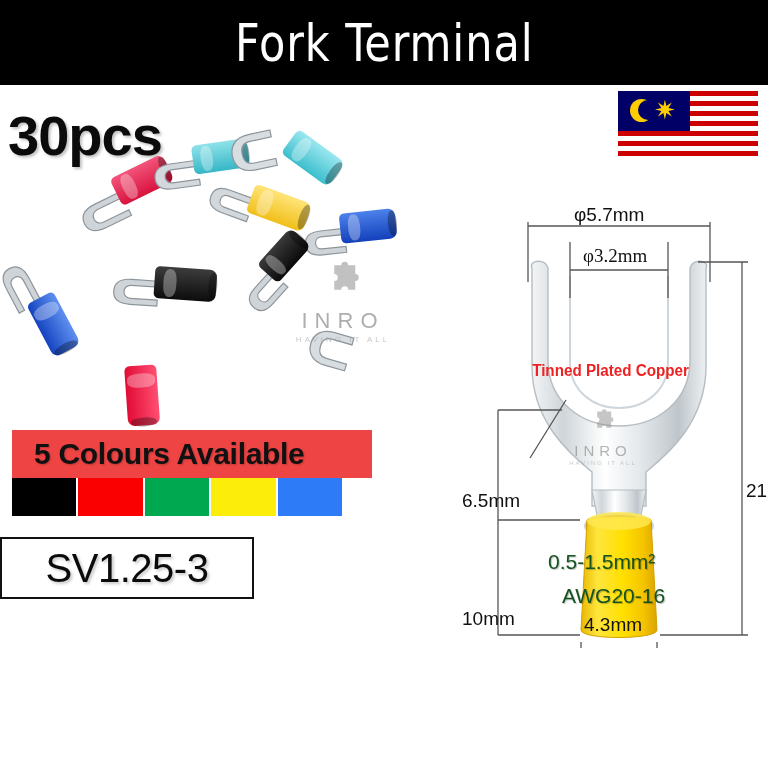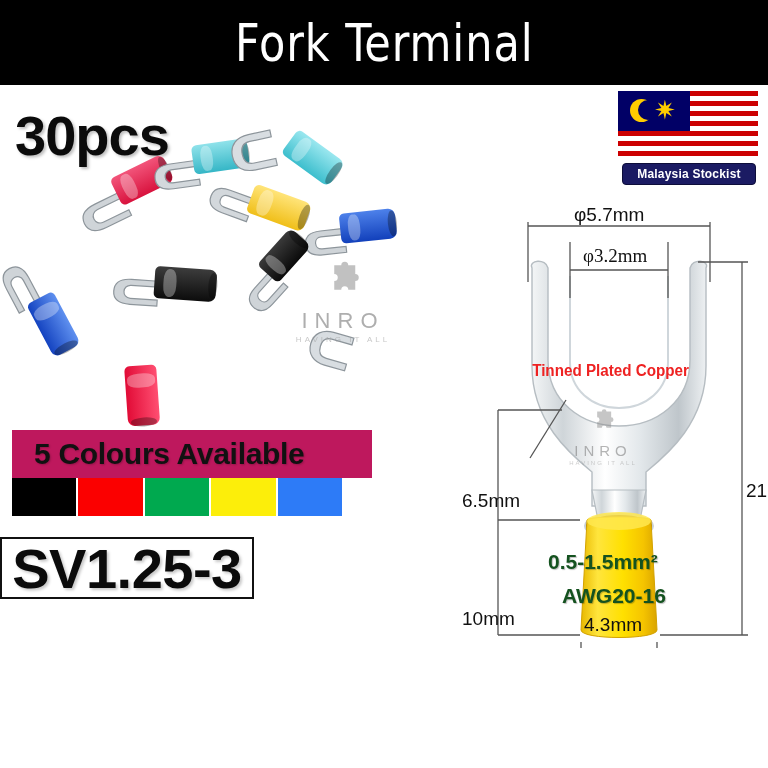--- a/index.html
+++ b/index.html
@@ -18,21 +18,21 @@
     color:#fff;font-size:52px;font-weight:400;letter-spacing:1px;
     font-family:"DejaVu Sans Condensed","Liberation Sans",sans-serif;
     transform:scaleX(.92);
   }
 
   
   .stage{position:absolute;left:0;top:85px;width:768px;height:598px;background:#fff;}
 
   
   .pcs{
-    position:absolute;left:15px;top:18px;font-size:56px;font-weight:bold;color:#0b0b0b;
+    position:absolute;left:8px;top:18px;font-size:56px;font-weight:bold;color:#0b0b0b;
     letter-spacing:-1px;text-shadow:2px 2px 3px rgba(0,0,0,.25);
   }
 
   
   .flagbox{position:absolute;left:618px;top:6px;width:140px;height:92px;}
   .flag{position:relative;width:140px;height:70px;overflow:hidden;background:#fff;}
   .flag .stripe{position:absolute;left:0;width:140px;height:5px;background:#cc0001;}
   .flag .canton{
     position:absolute;left:0;top:0;width:72px;height:40px;background:#010066;
   }
@@ -78,38 +78,38 @@
     text-align:center;pointer-events:none;
   }
   .wm-puzzle{width:42px;height:42px;margin:0 auto;}
   .wm-name{
     font-size:22px;letter-spacing:7px;color:#6d6d6d;font-weight:400;margin-top:2px;
   }
   .wm-tag{font-size:8px;letter-spacing:3px;color:#9b9b9b;margin-top:1px;}
 
   
   .colourpanel{
-    position:absolute;left:12px;top:345px;width:360px;height:48px;background:#be185d;
+    position:absolute;left:12px;top:345px;width:360px;height:48px;background:#ef4444;
     display:flex;align-items:center;
   }
   .colourpanel .lbl{
     font-size:30px;font-weight:bold;color:#111;padding-left:22px;letter-spacing:-.3px;
     text-shadow:1px 1px 2px rgba(0,0,0,.22);
   }
   .swatches{position:absolute;left:12px;top:393px;width:330px;height:38px;display:flex;}
   .swatches div{flex:1 1 0;height:38px;border-right:2px solid #fff;}
   .swatches div:last-child{border-right:none;}
 
   
   .modelbox{
     position:absolute;left:0px;top:452px;width:250px;height:58px;background:#fff;
     border:2px solid #111;display:flex;align-items:center;justify-content:center;
   }
   .modelbox span{
-    font-size:56px;font-weight:bold;color:#0b0b0b;letter-spacing:-.5px;
+    font-size:40px;font-weight:normal;color:#0b0b0b;letter-spacing:-.5px;
     text-shadow:2px 2px 3px rgba(0,0,0,.22);
   }
   .specbox{
     position:absolute;left:0px;top:512px;width:500px;height:58px;background:#fff;
     border:2px solid #111;display:flex;align-items:center;justify-content:center;
   }
   .specbox span{
     font-size:38px;font-weight:bold;color:#0b0b0b;letter-spacing:-.5px;
     text-shadow:2px 2px 3px rgba(0,0,0,.22);
   }
@@ -119,21 +119,21 @@
   .dimtext{position:absolute;font-size:19px;color:#111;white-space:nowrap;}
   .m3{
     position:absolute;left:90px;top:105px;font-size:46px;font-weight:bold;color:#2d7bf7;
     text-shadow:2px 2px 3px rgba(0,0,0,.25);
   }
   .tinned{
     position:absolute;left:58px;top:172px;font-size:16px;font-weight:bold;color:#ee2222;
     white-space:nowrap;transform:scaleX(.95);
   }
   .awgtxt{
-    position:absolute;font-size:21px;font-weight:bold;color:#14521f;white-space:nowrap;
+    position:absolute;font-size:21px;font-weight:normal;color:#14521f;white-space:nowrap;
     text-shadow:1px 1px 1px rgba(0,0,0,.25);
   }
   .tech-wm{
     position:absolute;left:78px;top:218px;width:110px;height:60px;opacity:.5;text-align:center;
   }
   .tech-wm .wm-name{font-size:15px;letter-spacing:5px;}
   .tech-wm .wm-tag{font-size:6px;letter-spacing:2px;}
   .tech-wm .wm-puzzle{width:28px;height:28px;}
 
   
@@ -162,21 +162,20 @@
         <div class="stripe" style="top:10px"></div>
         <div class="stripe" style="top:20px"></div>
         <div class="stripe" style="top:30px"></div>
         <div class="stripe" style="top:40px"></div>
         <div class="stripe" style="top:50px"></div>
         <div class="stripe" style="top:60px"></div>
         <div class="canton"></div>
         <div class="moon"></div>
         <div class="star">✷</div>
       </div>
-      <div class="stockist">Malaysia Stockist</div>
     </div>
 
     <div class="photo">
 
       <div class="term" style="left:66px;top:52px;transform:rotate(-26deg);">
         <div class="prong" style="left:-46px;top:14px;">
           <svg width="52" height="46" viewBox="0 0 52 46">
             <path d="M50 10 L22 10 C8 10 4 16 4 23 C4 30 8 36 22 36 L50 36 L50 30 L22 30 C12 30 12 16 22 16 L50 16 Z" fill="#cfd4d8" stroke="#8d959b" stroke-width="1.2"></path>
           </svg>
         </div>

